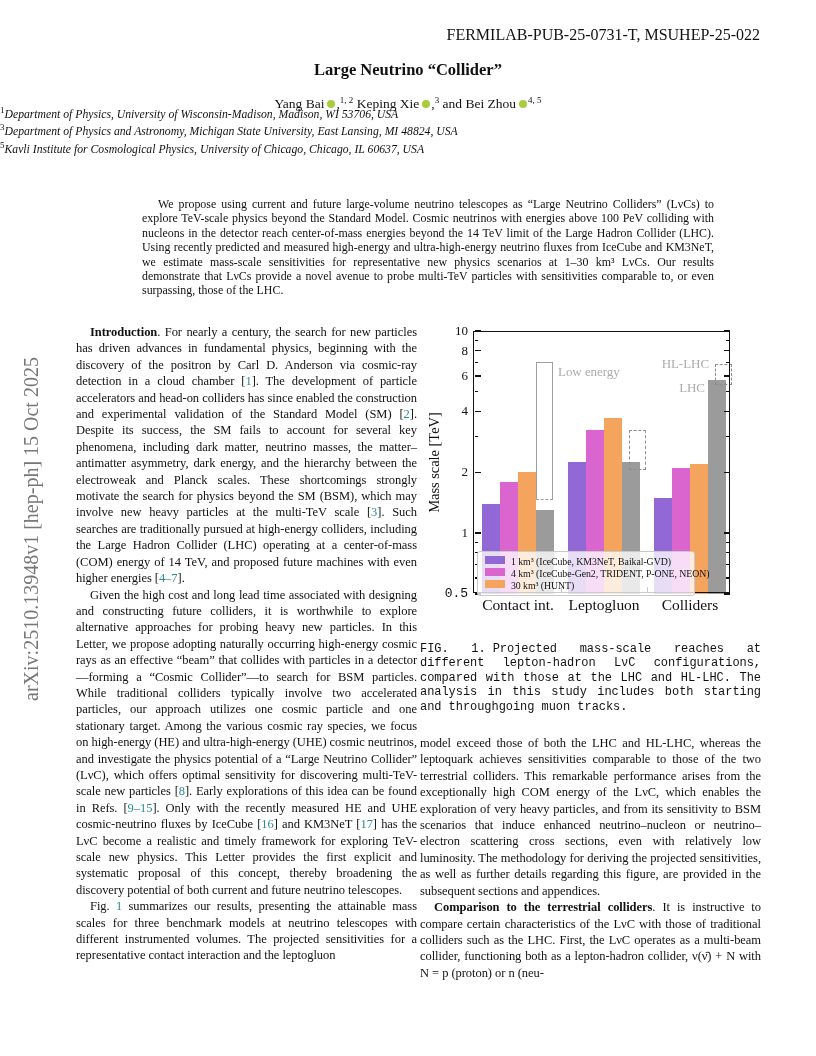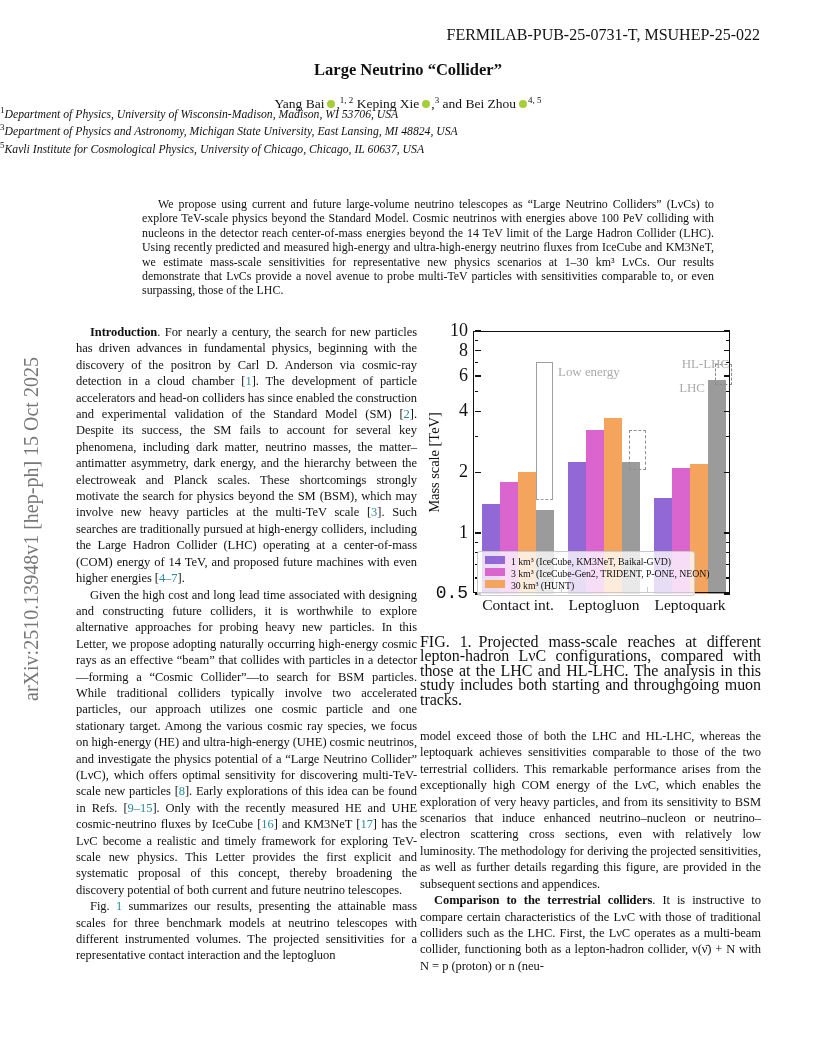--- a/index.html
+++ b/index.html
@@ -25,31 +25,31 @@
   .lead{font-weight:bold;}
   .ref{color:#2b8a99;}
   
   #arxiv-sidebar{top:529px;left:31px;transform:translate(-50%,-50%) rotate(-90deg);
      white-space:nowrap;font-size:20px;color:#777;}
   
   #chart{position:relative;width:341px;height:300px;}
   #chart .bar{position:absolute;}
   #chart .frame{position:absolute;border:1.6px solid #111;background:transparent;}
   #chart .tick{position:absolute;background:#111;}
-  #chart .ytl{position:absolute;width:36px;text-align:right;font-size:18px;line-height:15px;}
+  #chart .ytl{position:absolute;width:36px;text-align:right;font-size:13px;line-height:15px;}
   #chart .xtl{position:absolute;width:130px;text-align:center;font-size:15.5px;transform:translateX(-50%);}
   #chart .ylab{position:absolute;text-align:center;transform:rotate(-90deg);font-size:14.5px;}
   #chart .dashedbox{position:absolute;border:1.6px dashed #8d8d8d;}
   #chart .whitebar{position:absolute;background:#fff;border:1.5px solid #9f9f9f;border-bottom-style:dashed;}
   #chart .ann{position:absolute;color:#ababab;font-size:13px;white-space:nowrap;}
   #chart .legend{position:absolute;background:rgba(255,255,255,0.78);border:1px solid #c9c9c9;
       border-radius:3px;padding:4px 7px 3px 7px;font-size:9.8px;line-height:12px;}
   #chart .lrow{display:flex;white-space:nowrap;}
   #chart .lsw{display:inline-block;width:20px;height:8px;margin-right:6px;flex:0 0 auto;}
-  #caption{margin-top:12px;font-size:16px;line-height:14.4px;text-align:justify;}
+  #caption{margin-top:19px;font-size:12px;line-height:14.4px;text-align:justify;font-family:Liberation Mono, monospace;}
   #caption .cap-label{margin-right:7px;}
   .para-gap{margin-top:21px !important;}
 </style>
 </head>
 <body>
 
 <div id="page">
 
   <div class="abs" id="report-numbers">FERMILAB-PUB-25-0731-T, MSUHEP-25-022</div>
 
@@ -127,33 +127,33 @@
         <div class="tick" style="left: 54.5px; top: 68.2525px; width: 3.5px; height: 1.2px;"></div>
         <div class="tick" style="left: 306px; top: 68.2525px; width: 3.5px; height: 1.2px;"></div>
         <div class="tick" style="left: 54.5px; top: 38.713px; width: 3.5px; height: 1.2px;"></div>
         <div class="tick" style="left: 306px; top: 38.713px; width: 3.5px; height: 1.2px;"></div>
         <div class="tick" style="left: 54.5px; top: 16.6498px; width: 3.5px; height: 1.2px;"></div>
         <div class="tick" style="left: 306px; top: 16.6498px; width: 3.5px; height: 1.2px;"></div>
         <div class="tick" style="left: 141px; top: 263.5px; width: 1.4px; height: 6px;"></div>
         <div class="tick" style="left: 227px; top: 263.5px; width: 1.4px; height: 6px;"></div>
         <div class="xtl" style="left: 98px; top: 274px;">Contact int.</div>
         <div class="xtl" style="left: 184px; top: 274px;">Leptogluon</div>
-        <div class="xtl" style="left: 270px; top: 274px;">Leptoquark</div>
+        <div class="xtl" style="left: 270px; top: 274px;">Colliders</div>
         <div class="ylab" style="left: -117px; top: 131px; width: 263px; height: 17px;">Mass scale [TeV]</div>
         <div class="ann" style="left: 138px; top: 41.313px;">Low energy</div>
-        <div class="ann" style="right: 32px; top: 32.5763px;">HL-LHC</div>
+        <div class="ann" style="right: 52px; top: 32.5763px;">HL-LHC</div>
         <div class="ann" style="right: 56px; top: 56.5691px;">LHC</div>
         <div class="legend" style="left: 57px; top: 228px; width: 202px;">
           <div class="lrow">
             <span class="lsw" style="background: rgb(146, 104, 214);"></span>
             <span>1 km³ (IceCube, KM3NeT, Baikal-GVD)</span>
           </div>
           <div class="lrow">
             <span class="lsw" style="background: rgb(218, 101, 207);"></span>
-            <span>3 km³ (IceCube-Gen2, TRIDENT, P-ONE, NEON)</span>
+            <span>4 km³ (IceCube-Gen2, TRIDENT, P-ONE, NEON)</span>
           </div>
           <div class="lrow">
             <span class="lsw" style="background: rgb(244, 164, 92);"></span>
             <span>30 km³ (HUNT)</span>
           </div>
         </div>
       </div>
     <div id="caption"><span class="cap-label">FIG. 1.</span><span>Projected mass-scale reaches at different lepton-hadron LνC configurations, compared with those at the LHC and HL-LHC. The analysis in this study includes both starting and throughgoing muon tracks.</span></div>
     <p class="noindent para-gap"><span class="lead"></span><span>model exceed those of both the LHC and HL-LHC, whereas the leptoquark achieves sensitivities comparable to those of the two terrestrial colliders.  This remarkable performance arises from the exceptionally high COM energy of the LνC, which enables the exploration of very heavy particles, and from its sensitivity to BSM scenarios that induce enhanced neutrino–nucleon or neutrino–electron scattering cross sections, even with relatively low luminosity. The methodology for deriving the projected sensitivities, as well as further details regarding this figure, are provided in the subsequent sections and appendices.</span></p>
     <p><span class="lead">Comparison to the terrestrial colliders</span><span>.  It is instructive to compare certain characteristics of the LνC with those of traditional colliders such as the LHC. First, the LνC operates as a multi-beam collider, functioning both as a lepton-hadron collider, ν(ν̄) + N with N = p (proton) or n (neu-</span></p>

